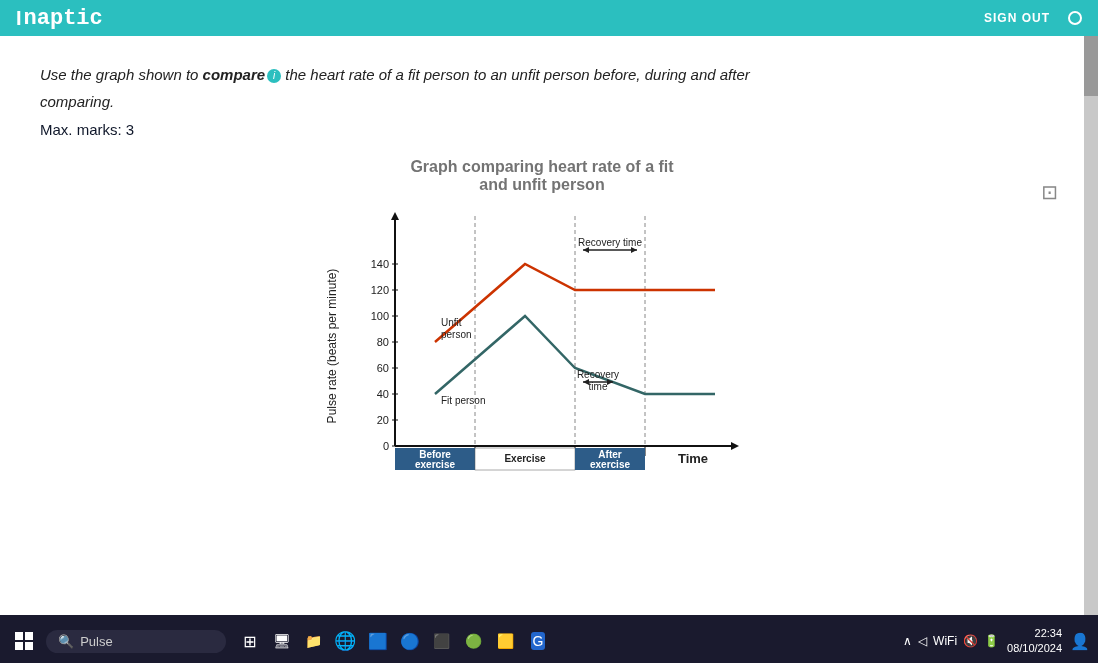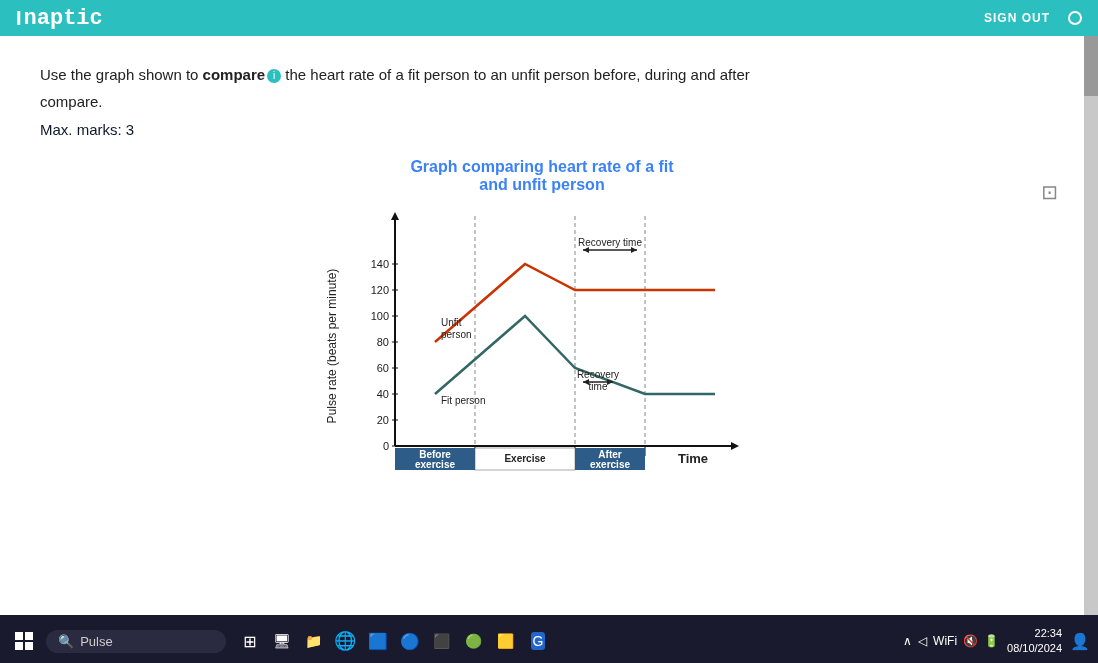--- a/index.html
+++ b/index.html
@@ -77,20 +77,21 @@
       padding: 28px 40px;
       min-height: 590px;
       width: calc(100% - 14px);
     }
 
     .question-text {
       font-size: 15px;
       color: #222;
       line-height: 1.5;
       margin-bottom: 4px;
+      font-style: italic;
     }
     .question-text strong {
       font-weight: bold;
     }
     .info-circle {
       display: inline-block;
       width: 14px;
       height: 14px;
       background: #2bbfbf;
       border-radius: 50%;
@@ -120,21 +121,21 @@
       display: flex;
       flex-direction: column;
       align-items: center;
     }
 
     .graph-title {
       font-size: 16px;
       font-weight: bold;
       text-align: center;
       margin-bottom: 12px;
-      color: #3b82f6;
+      color: #737373;
     }
 
     .graph-body {
       display: flex;
       align-items: flex-end;
       gap: 0;
     }
 
     
     .y-axis-label-wrap {
@@ -290,21 +291,21 @@
 </div>
 
 <div class="scrollbar">
   <div class="scrollbar-thumb"></div>
 </div>
 
 <div class="main-content">
   <p class="question-text">
     <span>Use the graph shown to </span><strong>compare</strong><span class="info-circle">i</span><span> the heart rate of a fit person to an unfit person before, during and after</span>
   </p>
-  <p class="question-text">compare.</p>
+  <p class="question-text">comparing.</p>
   <p class="max-marks">Max. marks: 3</p>
 
   <div class="graph-area">
     <div class="graph-wrapper">
       <div class="graph-title">
         <span>Graph comparing heart rate of a fit</span><br>
         <span>and unfit person</span>
       </div>
       <div class="graph-body">
 

